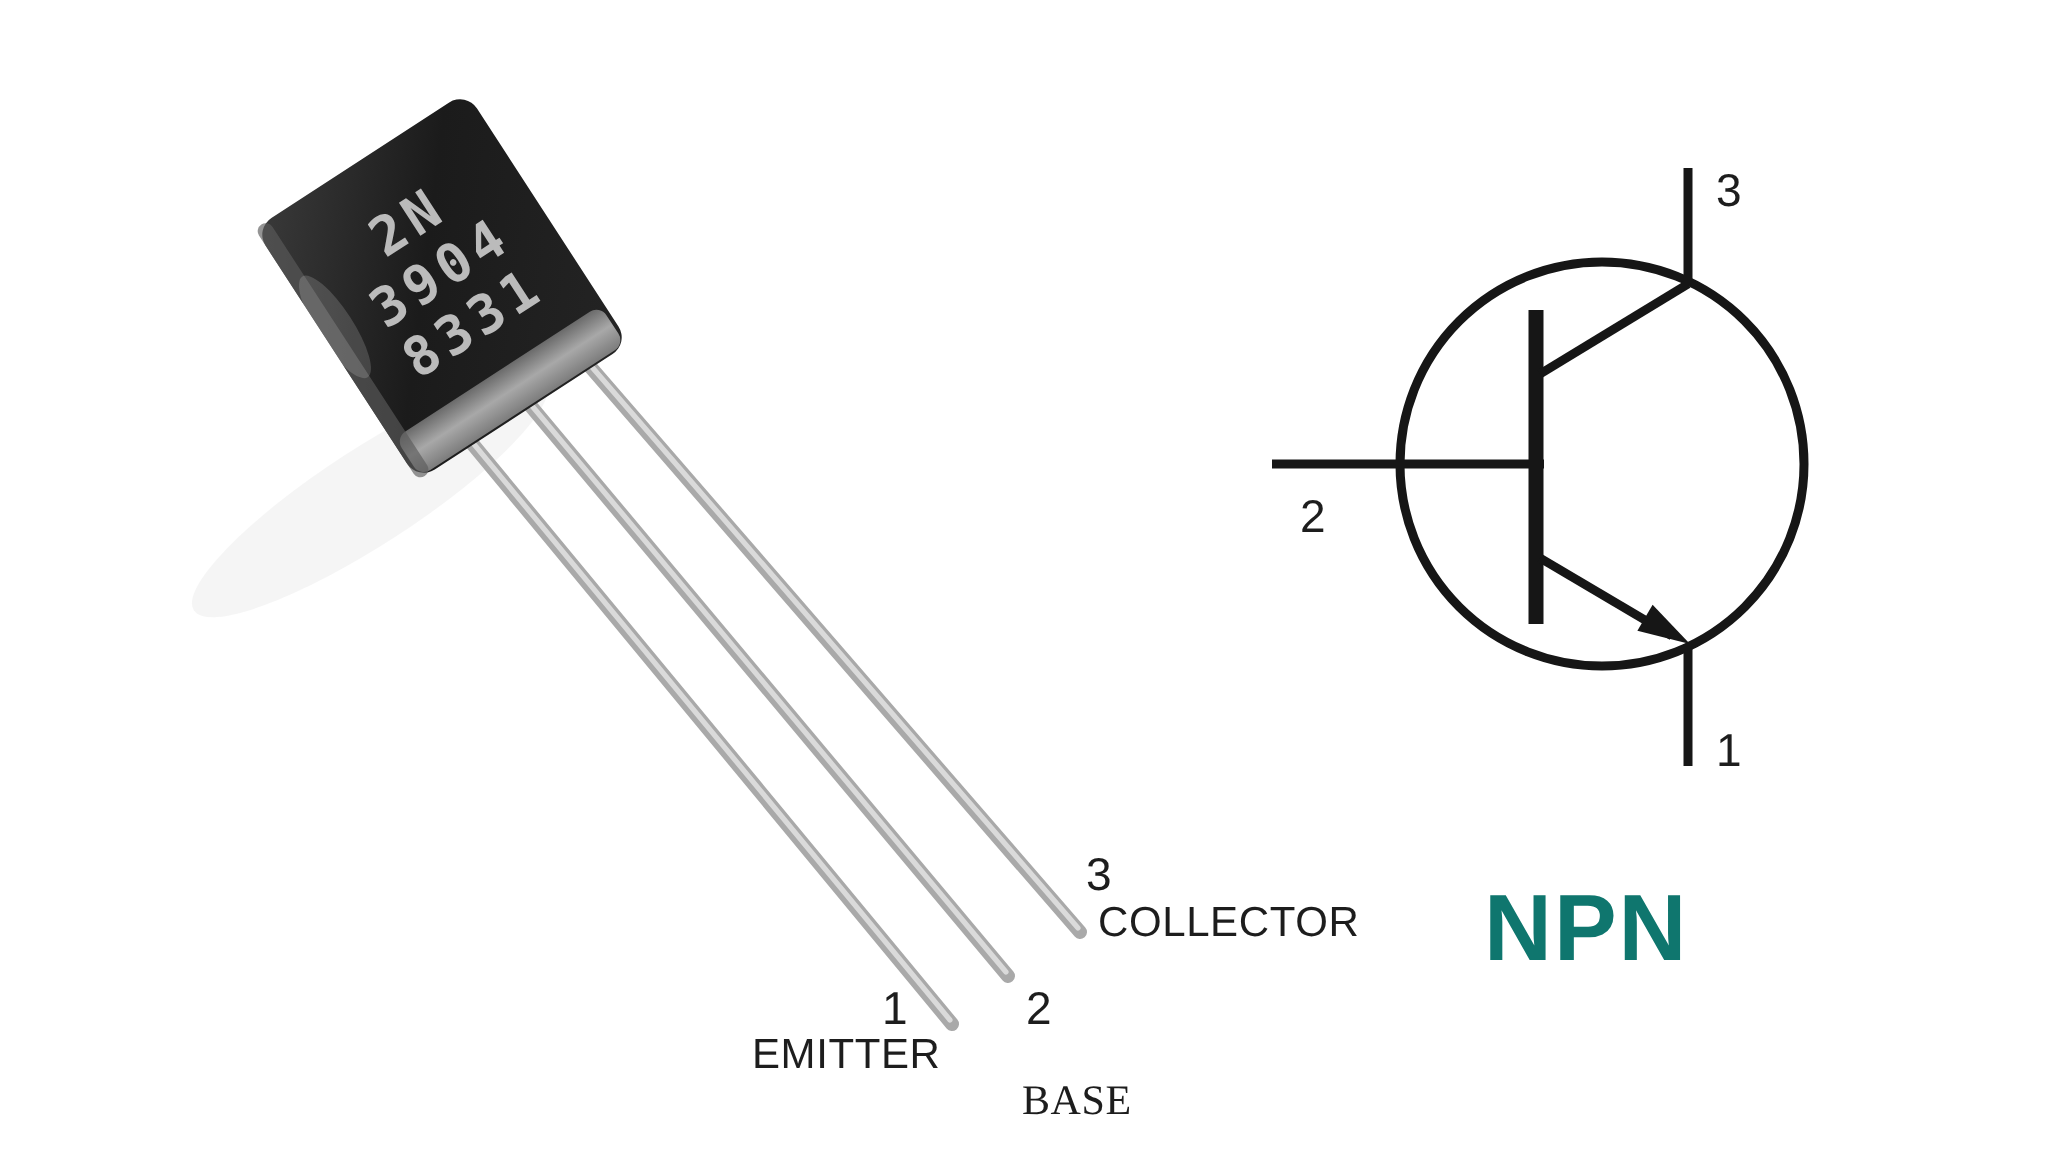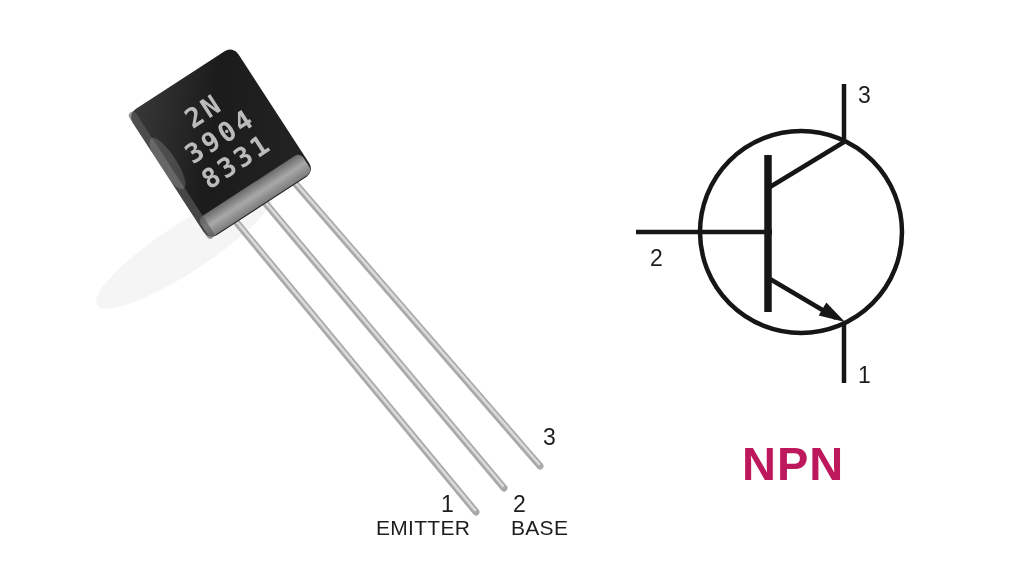--- a/index.html
+++ b/index.html
@@ -26,21 +26,21 @@
     line-height: 1.15;
     white-space: nowrap;
   }
   .pin-num  { font-size: 23px; }
   .pin-name { font-size: 21px; letter-spacing: 0.3px; }
   .sym-num  { font-size: 23px; }
   .npn {
     font-size: 47px;
     font-weight: 700;
     letter-spacing: 1px;
-    color: #be185d;
+    color: #0f766e;
   }
   .marking-text {
     font-family: "DejaVu Sans Mono", monospace;
     font-weight: 700;
     font-size: 27px;
     letter-spacing: 3px;
     text-anchor: middle;
     opacity: 0.92;
   }
 </style>
@@ -100,23 +100,24 @@
       <line x1="770" y1="279" x2="836" y2="318" stroke-width="4.5"></line>
       <line x1="844" y1="322" x2="844" y2="383" stroke-width="4.5"></line>
     </g>
     <polygon points="845,322 818.7,315.4 826.3,302.4" stroke="none" fill="#161616"></polygon>
   </svg>
 
   <div class="label pin-num" style="left:441px; top:491px;">1</div>
   <div class="label pin-name" style="left:376px; top:516px;">EMITTER</div>
 
   <div class="label pin-num" style="left:513px; top:491px;">2</div>
-  <div class="label pin-name" style="left:511px; top:516px;">BASE</div>
+  <div class="label pin-name" style="left:511px; top:538px;font-family:Liberation Serif, serif;">BASE</div>
 
   <div class="label pin-num" style="left:543px; top:424px;">3</div>
+  <div class="label pin-name" style="left:549px; top:450px;">COLLECTOR</div>
 
   <div class="label sym-num" style="left:858px; top:82px;">3</div>
   <div class="label sym-num" style="left:650px; top:245px;">2</div>
   <div class="label sym-num" style="left:858px; top:362px;">1</div>
 
   <div class="label npn" style="left:742px; top:437px;">NPN</div>
 
 </div>
 
 </body></html>

